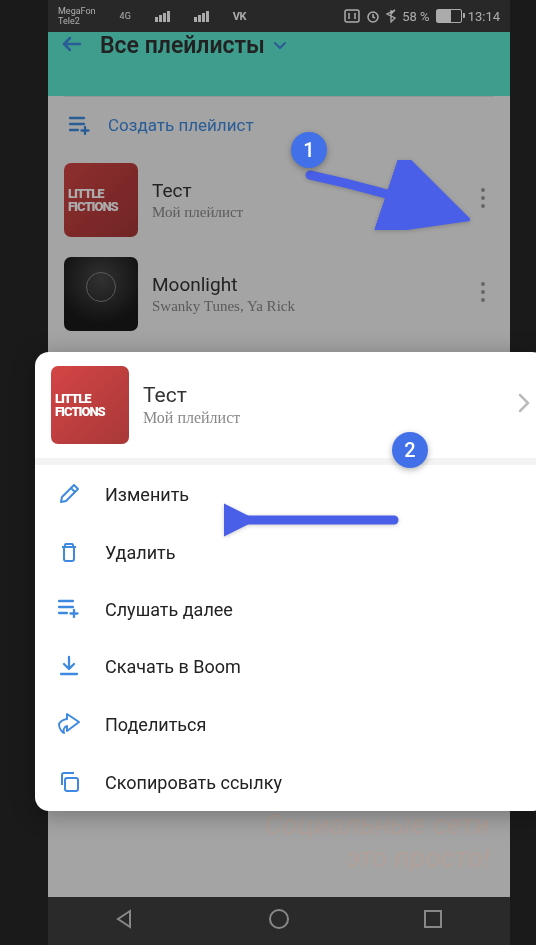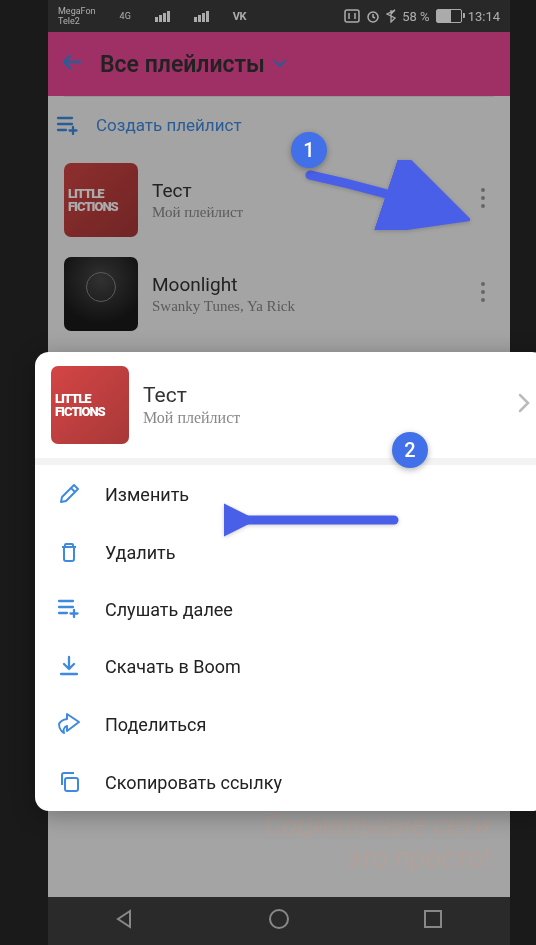--- a/index.html
+++ b/index.html
@@ -40,35 +40,35 @@
     .signal-bars span:nth-child(3) { height: 9px; }
     .signal-bars span:nth-child(4) { height: 11px; }
     .vk-logo { font-weight: bold; font-size: 11px; letter-spacing: -0.5px; }
     .battery { width: 26px; height: 14px; border: 1.5px solid white; border-radius: 2px; position: relative; }
     .battery::after { content: ''; position: absolute; right: -4px; top: 3px; width: 2px; height: 5px; background: white; border-radius: 0 1px 1px 0; }
     .battery-fill { background: white; height: 100%; width: 58%; }
 
     .app-header {
       height: 64px;
       display: flex;
-      align-items: center;
-      padding: 8px 12px;
-      background: #ec4899;
+      align-items: flex-start;
+      padding: 0 12px;
+      background: #5eead4;
     }
     .back-btn { width: 40px; color: #3f8ae0; }
     .header-title { font-size: 23px; font-weight: 600; color: #333; display: flex; align-items: center; gap: 8px; }
     .dropdown-chev { color: #3f8ae0; }
     
     .divider { height: 1px; background: #e0e0e0; margin: 0 16px; }
 
     .create-row {
       height: 56px;
       display: flex;
       align-items: center;
-      padding: 0 8px;
+      padding: 0 20px;
       gap: 16px;
       color: #3f8ae0;
       font-size: 17px;
     }
     .create-icon { width: 24px; display: flex; justify-content: center; }
 
     .playlist-row {
       display: flex;
       align-items: center;
       padding: 10px 16px;

